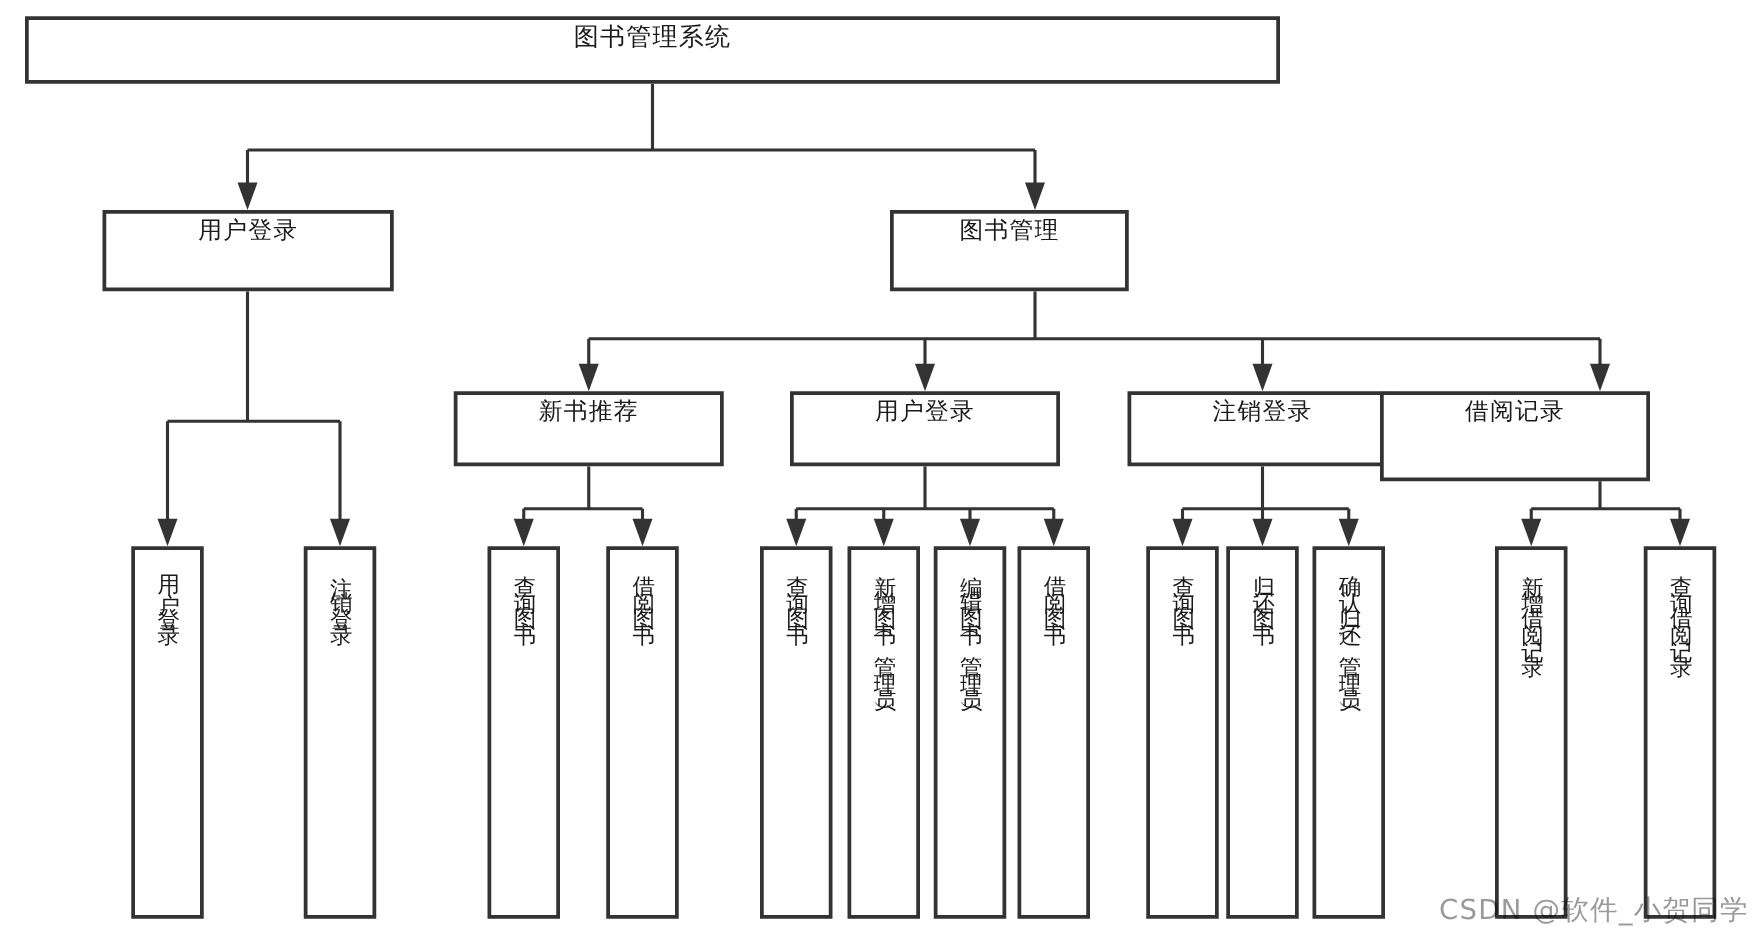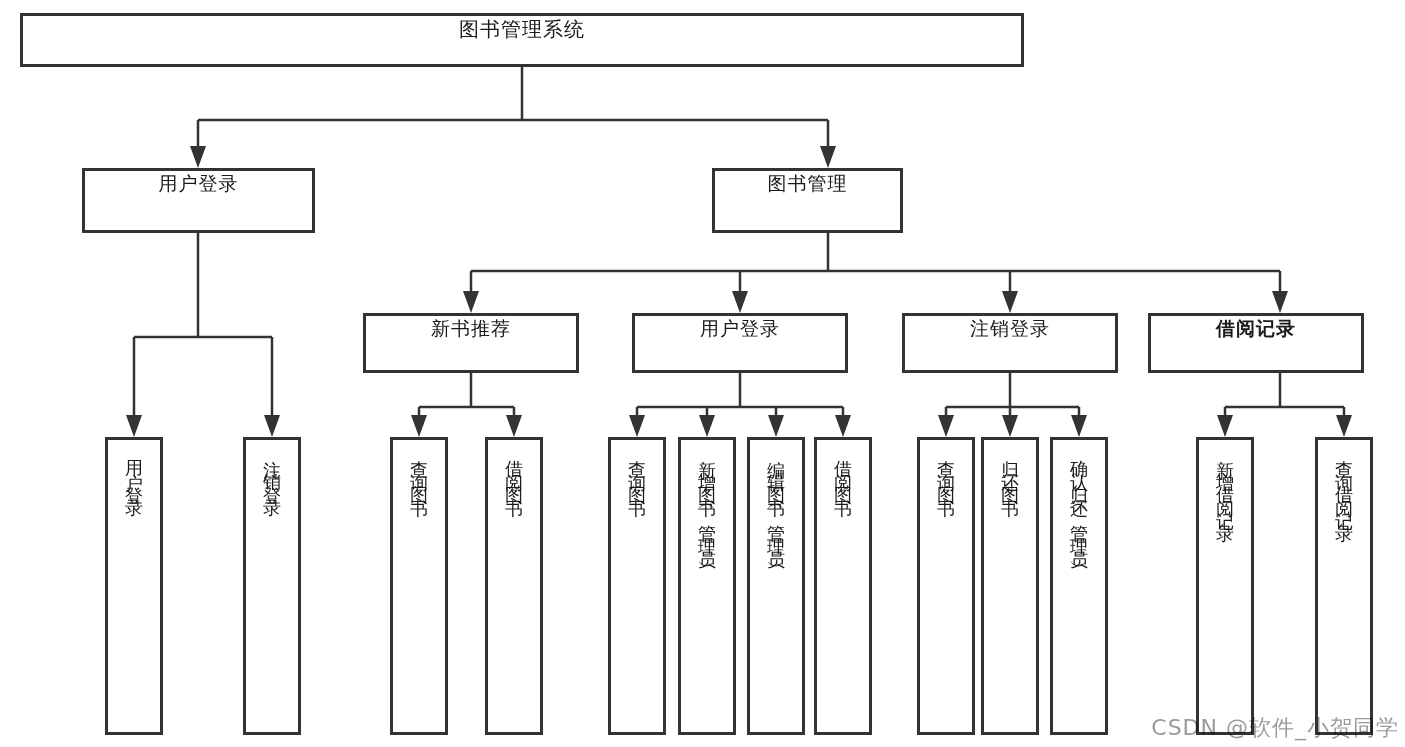--- a/index.html
+++ b/index.html
@@ -149,21 +149,21 @@
 
   <div class="box" style="left:363px; top:313px; width:216px; height:60px;">
     <span class="hlabel">新书推荐</span>
   </div>
   <div class="box" style="left:632px; top:313px; width:216px; height:60px;">
     <span class="hlabel">用户登录</span>
   </div>
   <div class="box" style="left:902px; top:313px; width:216px; height:60px;">
     <span class="hlabel">注销登录</span>
   </div>
-  <div class="box" style="left:1148px; top:313px; width:216px; height:60px;font-weight:bold;">
+  <div class="box" style="left:1104px; top:313px; width:216px; height:72px;">
     <span class="hlabel">借阅记录</span>
   </div>
 
   <div class="box leaf" style="left:105px;">
     <span class="vtext">用户登录</span>
   </div>
   <div class="box leaf" style="left:243px;">
     <span class="vtext">注销登录</span>
   </div>
 

